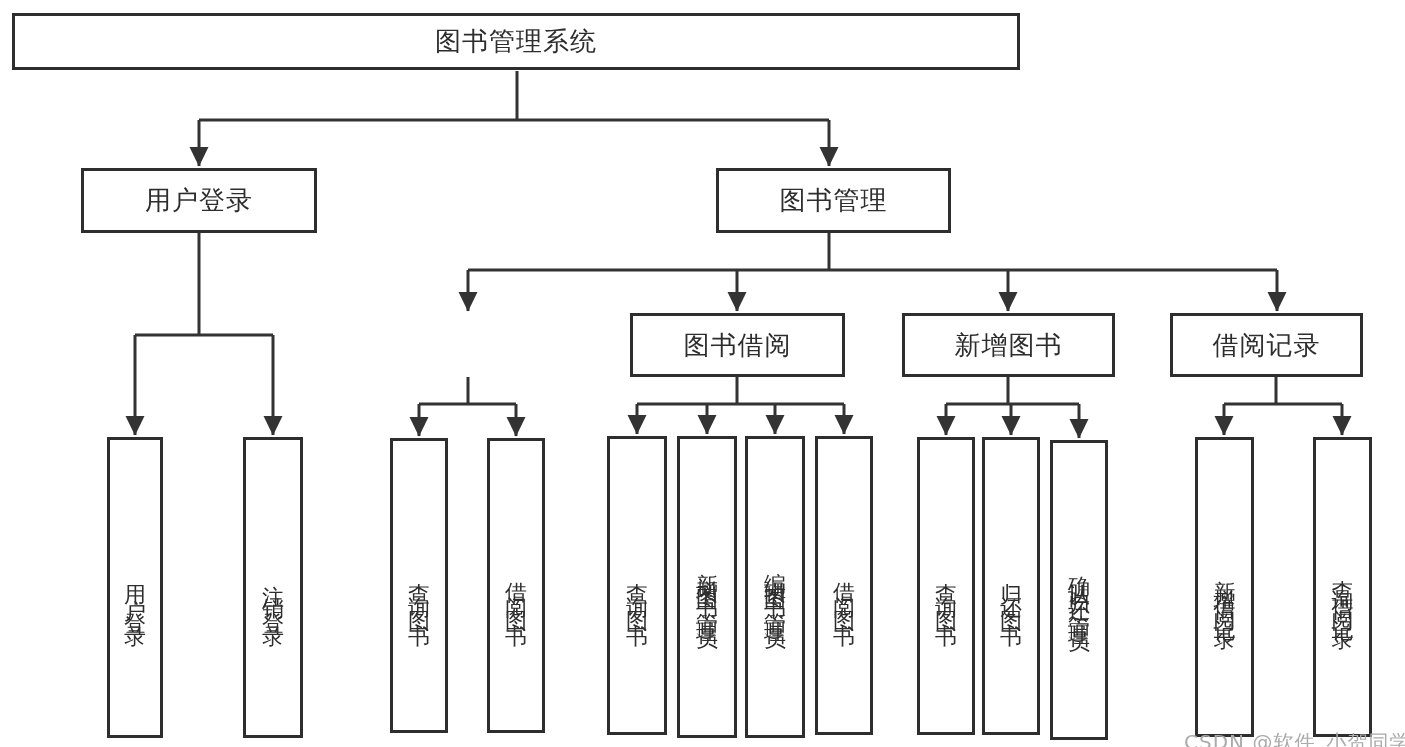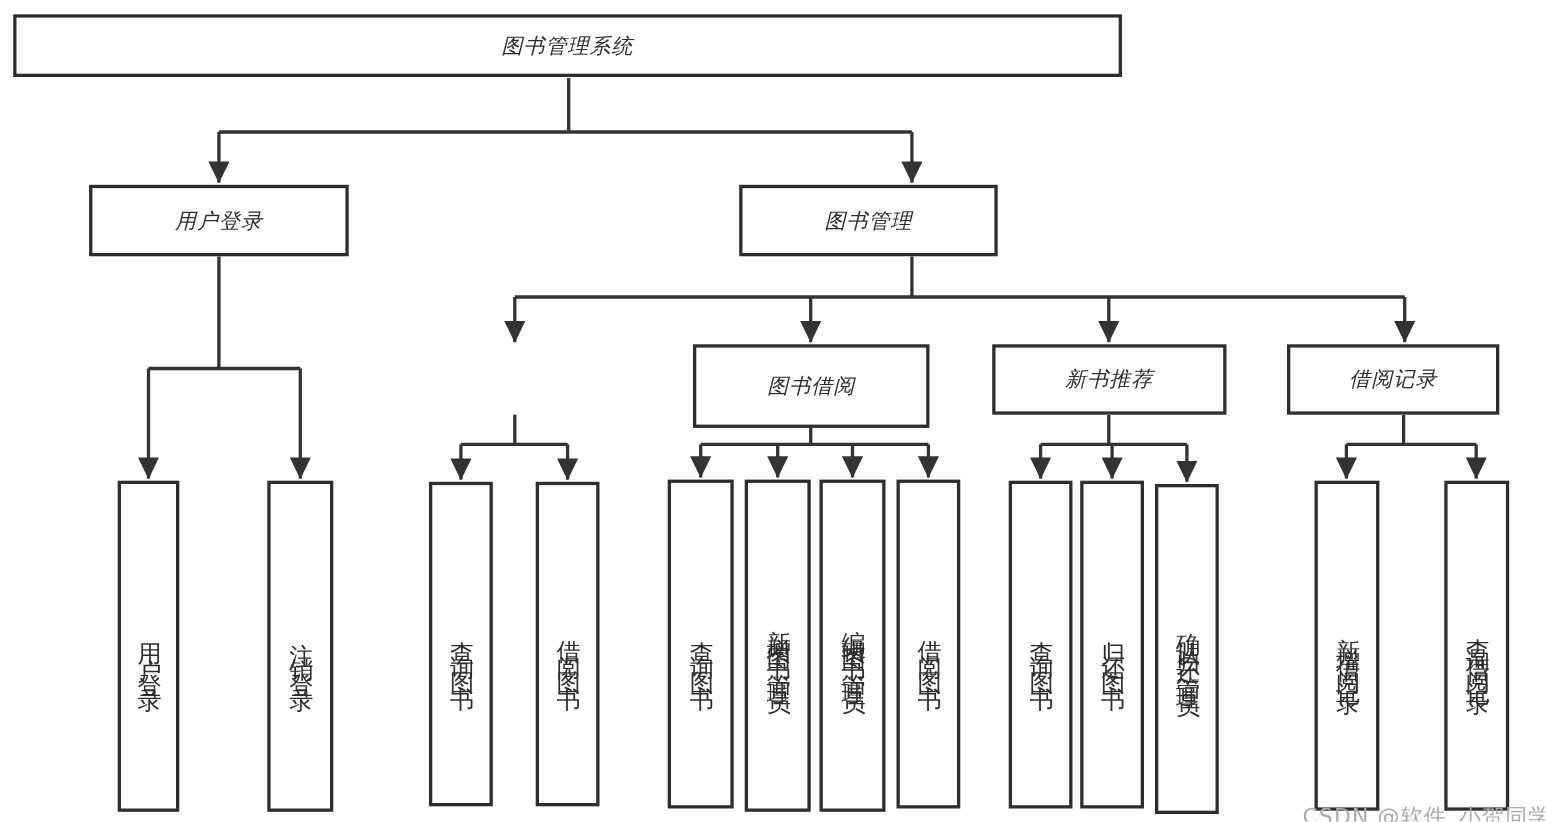--- a/index.html
+++ b/index.html
@@ -6,21 +6,21 @@
   .canvas{
     position:relative;width:1405px;height:747px;background:#ffffff;
     font-family:"DejaVu Sans","Liberation Sans",sans-serif;overflow:hidden;
   }
   svg.connectors{position:absolute;left:0;top:0;z-index:1;}
   .node{
     position:absolute;box-sizing:border-box;background:#ffffff;
     border:3px solid #2e2e2e;color:#2d2d2d;z-index:2;
     display:flex;align-items:center;justify-content:center;
   }
-  .hnode{font-size:19px;letter-spacing:1px;white-space:nowrap;font-style:italic;}
+  .hnode{font-size:26px;letter-spacing:1px;white-space:nowrap;}
   .vnode{
     writing-mode:vertical-rl;text-orientation:mixed;
     font-size:22px;line-height:1;
   }
   .vnode span{display:block;}
   .ls-wide span{letter-spacing:14px;margin-top:14px;}
   .ls-mid  span{letter-spacing:10px;margin-top:10px;}
   .ls-tight span{letter-spacing:8px;margin-top:8px;}
   .watermark{
     position:absolute;left:1184px;top:689px;z-index:5;
@@ -75,29 +75,29 @@
     </g>
   </svg>
 
   <div class="node hnode" style="left:12px;top:13px;width:1008px;height:57px">
     <span>图书管理系统</span>
   </div>
 
   <div class="node hnode" style="left:81px;top:168px;width:236px;height:65px">
     <span>用户登录</span>
   </div>
-  <div class="node hnode" style="left:672px;top:168px;width:235px;height:65px">
+  <div class="node hnode" style="left:716px;top:168px;width:235px;height:65px">
     <span>图书管理</span>
   </div>
 
-  <div class="node hnode" style="left:630px;top:313px;width:215px;height:76px">
+  <div class="node hnode" style="left:630px;top:313px;width:215px;height:64px">
     <span>图书借阅</span>
   </div>
   <div class="node hnode" style="left:902px;top:313px;width:213px;height:64px">
-    <span>新书推荐</span>
+    <span>新增图书</span>
   </div>
   <div class="node hnode" style="left:1170px;top:313px;width:193px;height:64px">
     <span>借阅记录</span>
   </div>
 
   <div class="node vnode ls-wide" style="left:107px;top:437px;width:56px;height:301px">
     <span>用户登录</span>
   </div>
   <div class="node vnode ls-wide" style="left:243px;top:437px;width:60px;height:301px">
     <span>注销登录</span>

